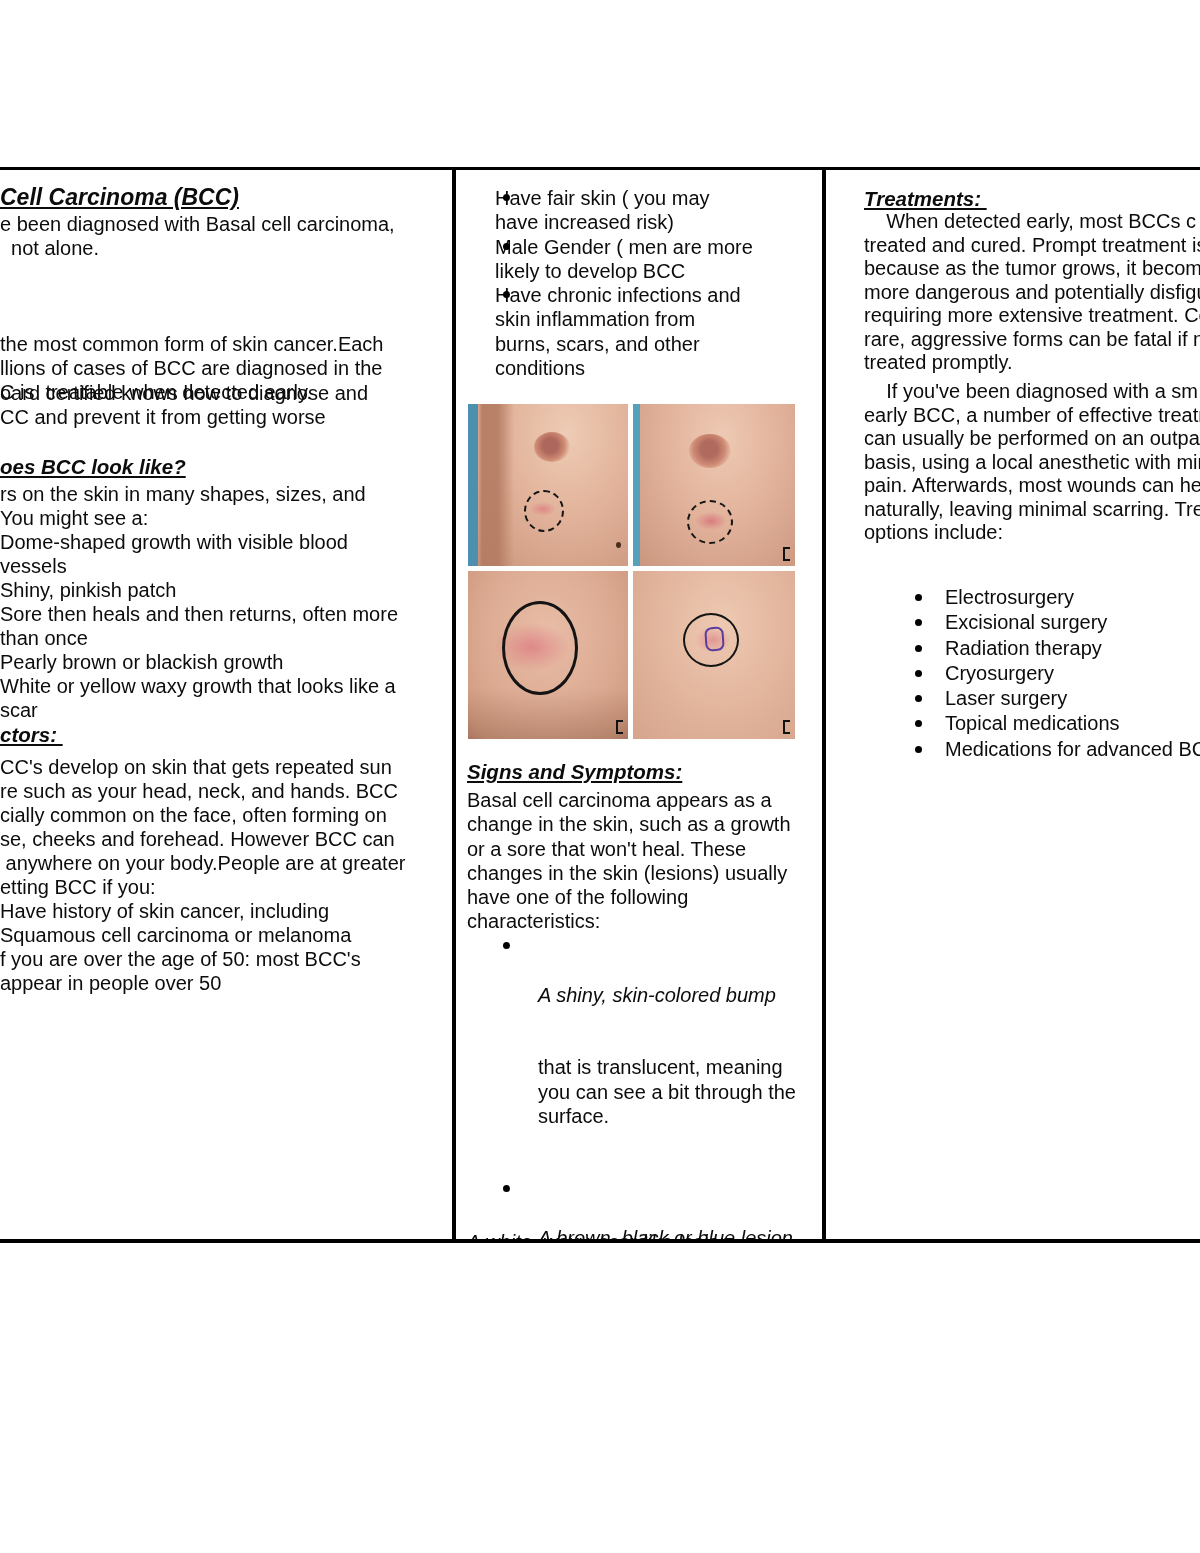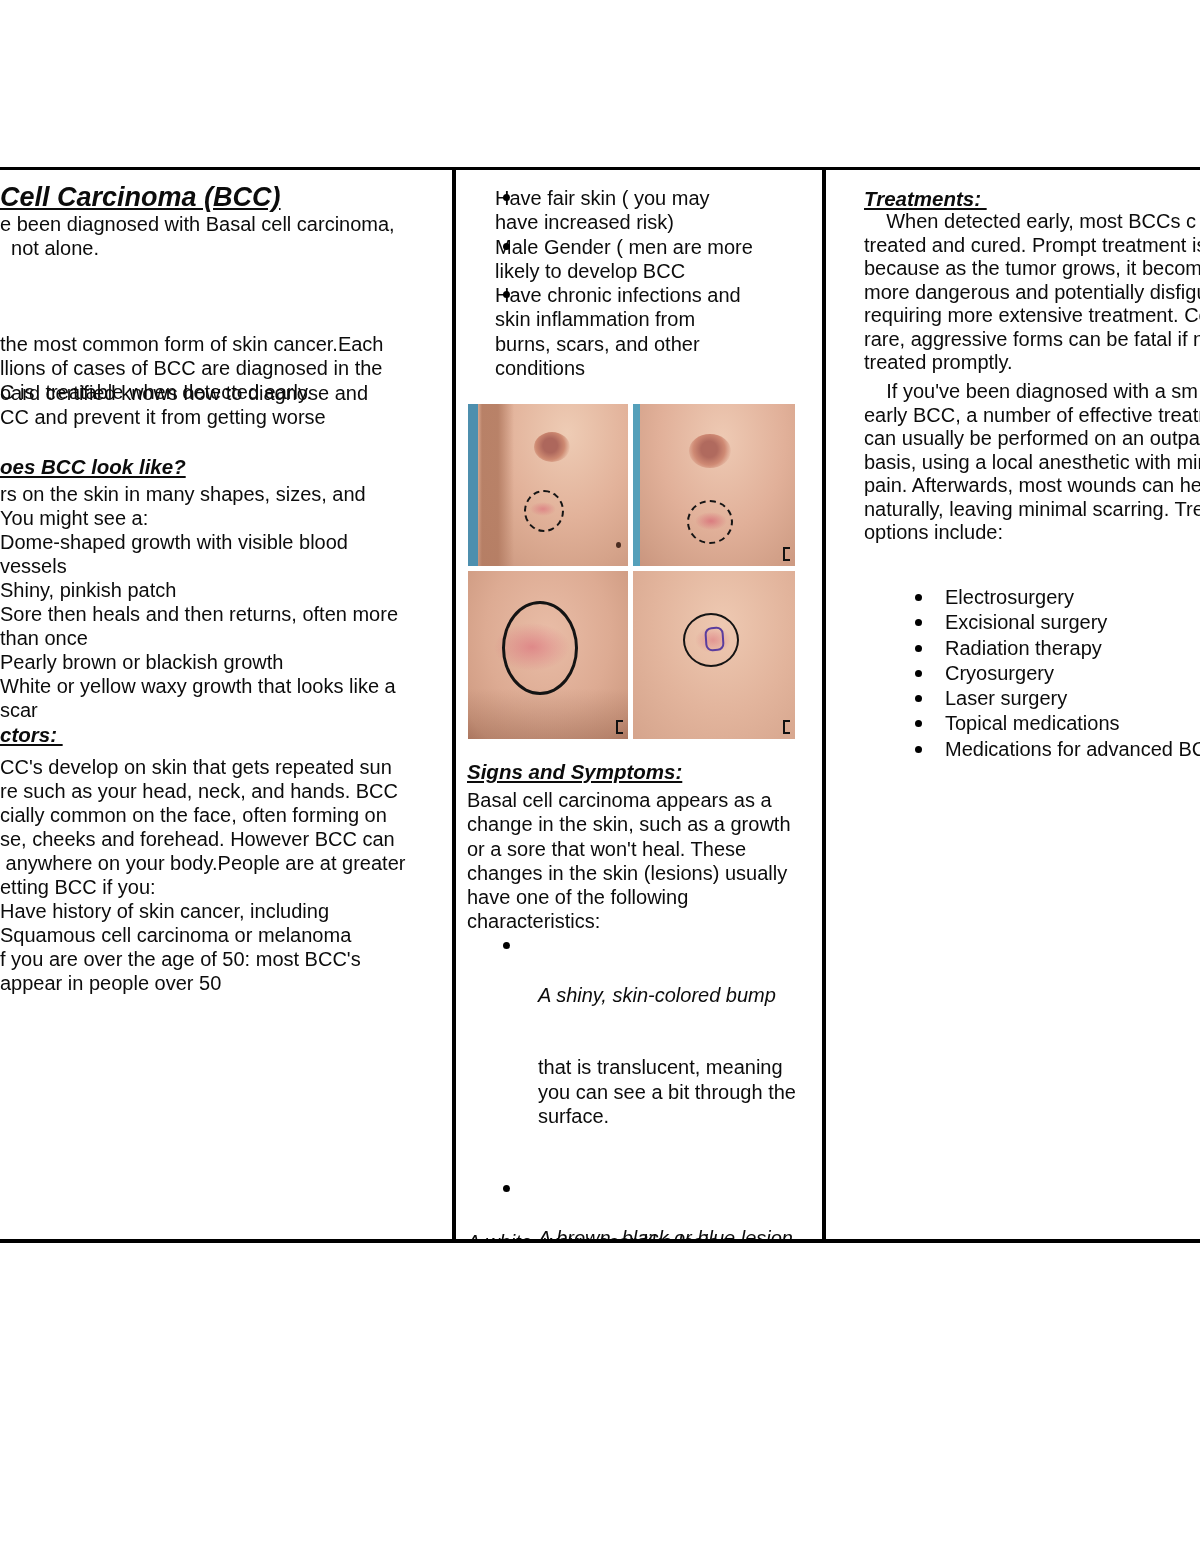--- a/index.html
+++ b/index.html
@@ -19,21 +19,21 @@
 
   .col { position:absolute; top:167px; height:1072px; overflow:hidden; }
   .col-left  { left:0;     width:452px; }
   .col-mid   { left:457px; width:365px; }
   .col-right { left:852px; width:444px;border-radius:11px; }
 
   .tb { position:absolute; white-space:pre; font-size:20px; line-height:24px; }
   .col-mid .tb { line-height:24.3px; }
   .col-right .tb { line-height:23.5px; }
   .heading { font-weight:bold; font-style:italic; text-decoration:underline; font-size:20.5px; line-height:26px; }
-  .h1-big { font-size:27px; }
+  .h1-big { font-size:23px; }
   .it { font-style:italic; }
 
   .blist { position:absolute; }
   .b-item { position:relative; }
   .b-item .btxt { white-space:pre; font-size:20px; }
   .dot { position:absolute; width:7px; height:7px; background:#000; border-radius:50%; }
   .mid-blist .b-item { padding-left:38px; }
   .mid-blist .dot { left:46px; top:8px; }
   .mid-blist .btxt { line-height:24.3px; }
   .signs-blist .b-item { padding-left:81px; }

